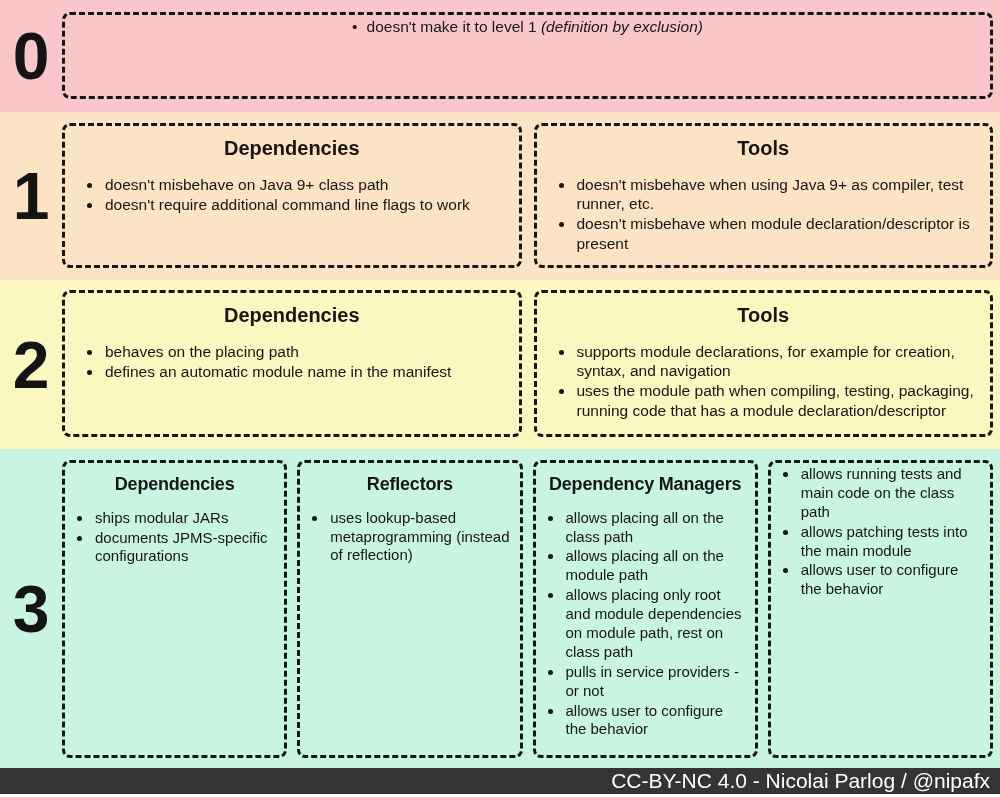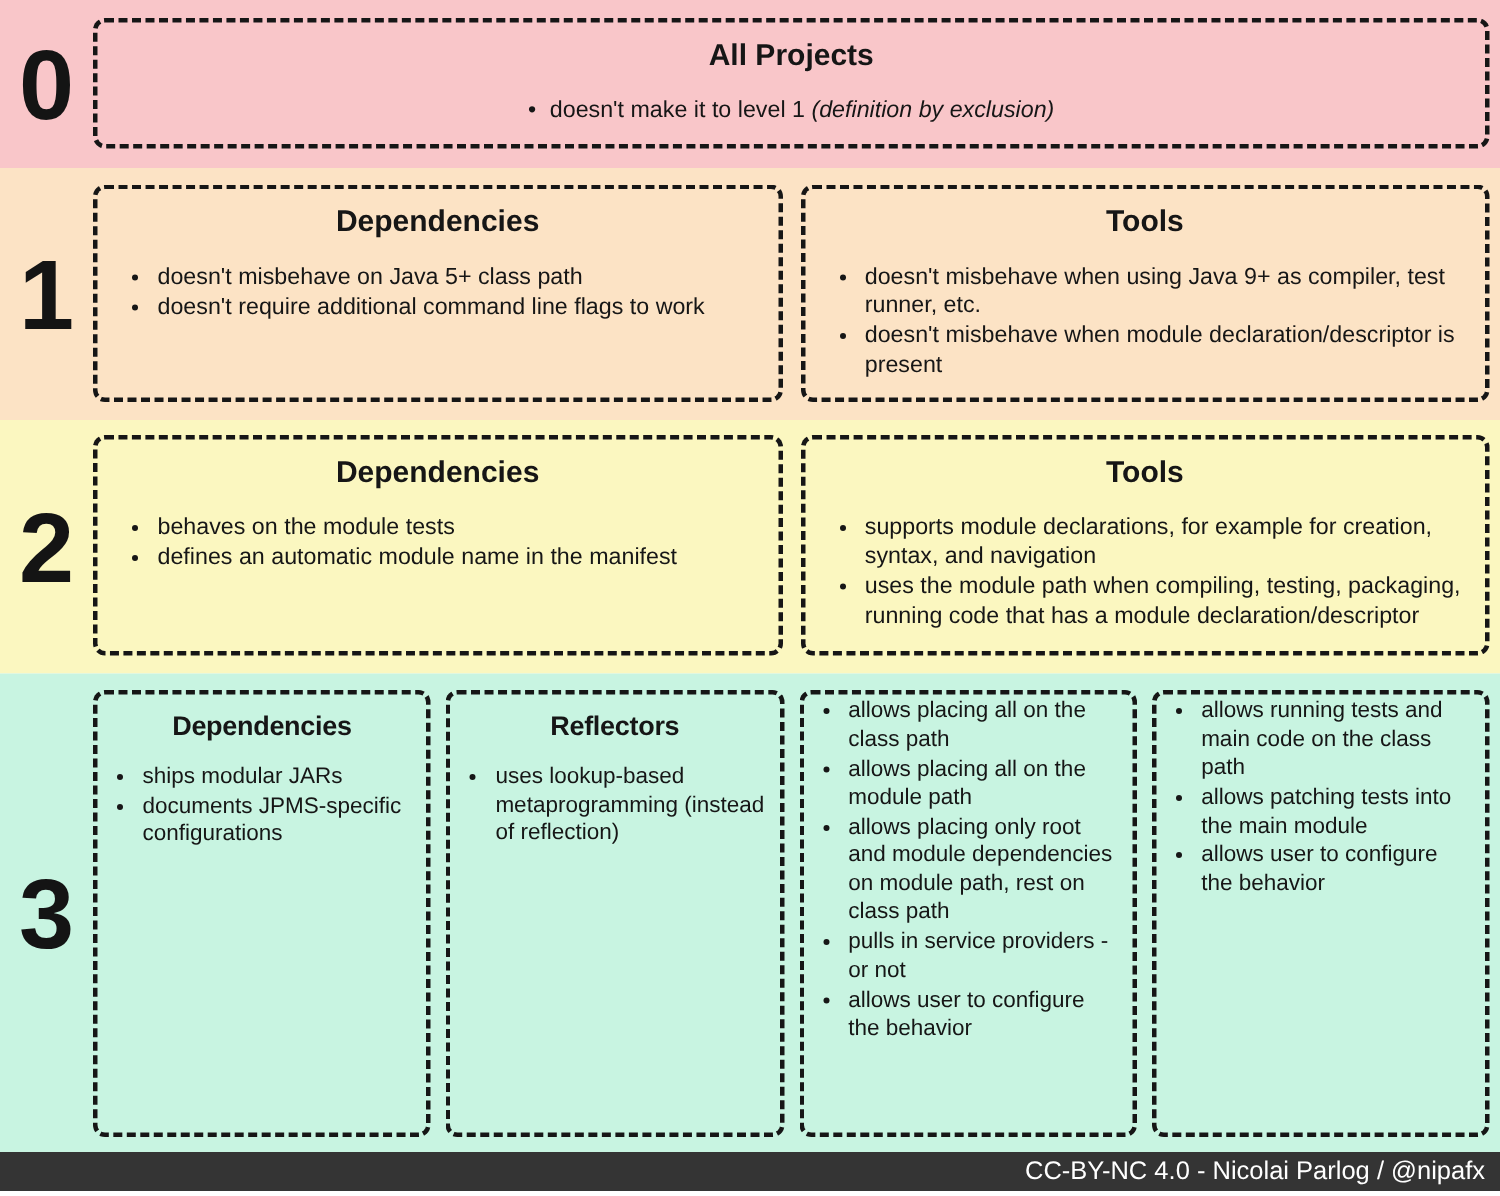--- a/index.html
+++ b/index.html
@@ -85,51 +85,50 @@
   .centered-bullet .dot { margin-right: 9px; }
   .centered-bullet em { }
   .footer-bar {
     height: 26px;
     background: #343434;
     color: #ffffff;
     display: flex;
     align-items: center;
     justify-content: flex-end;
     padding-right: 10px;
-    font-size: 17px;
+    font-size: 21px;
   }
 </style>
 </head>
 <body>
 
 <div class="page">
 
   <section class="band band-0">
     <div class="gutter">
       <span class="level-number">0</span>
     </div>
     <div class="boxes">
       <div class="box">
-        <h2>All Projects</h2>
         <div class="centered-bullet">
           <span class="dot">•</span><span>doesn't make it to level 1 </span><em>(definition by exclusion)</em>
         </div>
       </div>
     </div>
   </section>
 
   <section class="band band-1">
     <div class="gutter">
       <span class="level-number">1</span>
     </div>
     <div class="boxes">
       <div class="box">
         <h2>Dependencies</h2>
         <ul>
-          <li>doesn't misbehave on Java 5+ class path</li>
+          <li>doesn't misbehave on Java 9+ class path</li>
           <li>doesn't require additional command line flags to work</li>
         </ul>
       </div>
       <div class="box">
         <h2>Tools</h2>
         <ul>
           <li>doesn't misbehave when using Java 9+ as compiler, test runner, etc.</li>
           <li>doesn't misbehave when module declaration/descriptor is present</li>
         </ul>
       </div>
@@ -137,21 +136,21 @@
   </section>
 
   <section class="band band-2">
     <div class="gutter">
       <span class="level-number">2</span>
     </div>
     <div class="boxes">
       <div class="box">
         <h2>Dependencies</h2>
         <ul>
-          <li>behaves on the module tests</li>
+          <li>behaves on the placing path</li>
           <li>defines an automatic module name in the manifest</li>
         </ul>
       </div>
       <div class="box">
         <h2>Tools</h2>
         <ul>
           <li>supports module declarations, for example for creation, syntax, and navigation</li>
           <li>uses the module path when compiling, testing, packaging, running code that has a module declaration/descriptor</li>
         </ul>
       </div>
@@ -170,20 +169,21 @@
           <li>documents JPMS-specific configurations</li>
         </ul>
       </div>
       <div class="box">
         <h2>Reflectors</h2>
         <ul>
           <li>uses lookup-based metaprogramming (instead of reflection)</li>
         </ul>
       </div>
       <div class="box">
+        <h2>Dependency Managers</h2>
         <ul>
           <li>allows placing all on the class path</li>
           <li>allows placing all on the module path</li>
           <li>allows placing only root and module dependencies on module path, rest on class path</li>
           <li>pulls in service providers - or not</li>
           <li>allows user to configure the behavior</li>
         </ul>
       </div>
       <div class="box">
         <ul>

